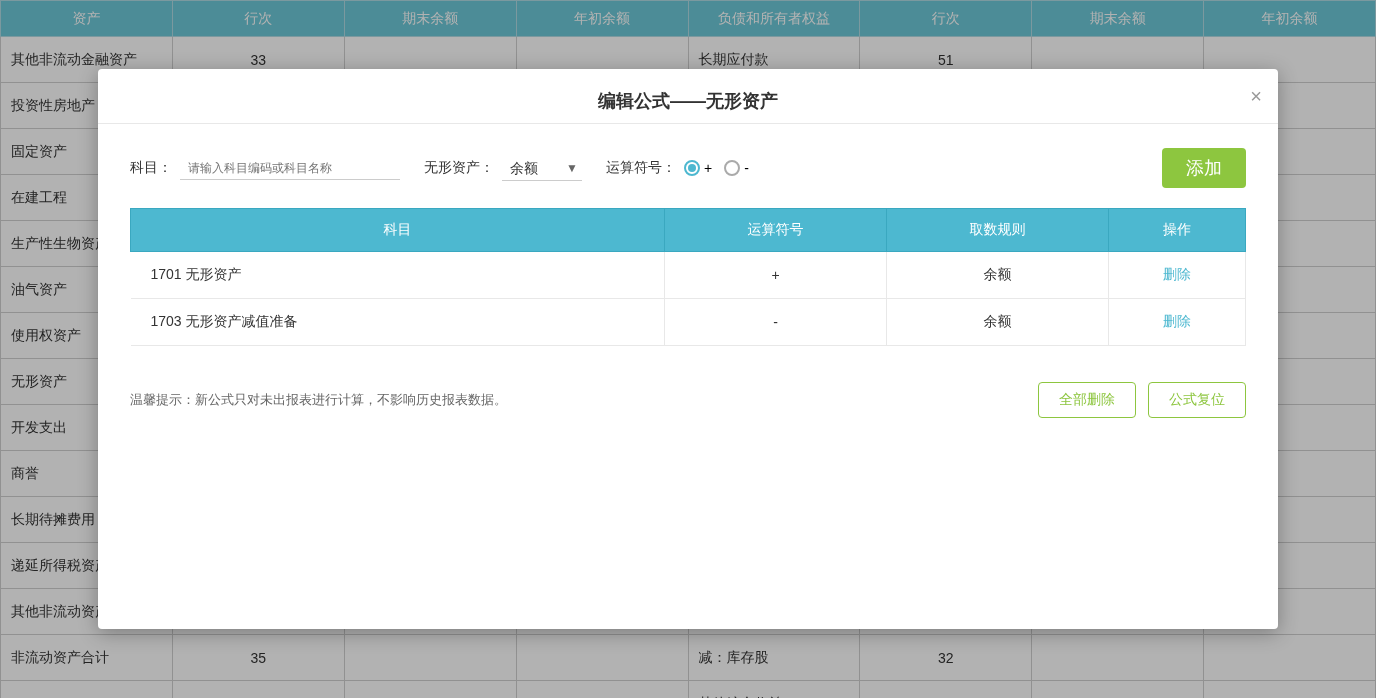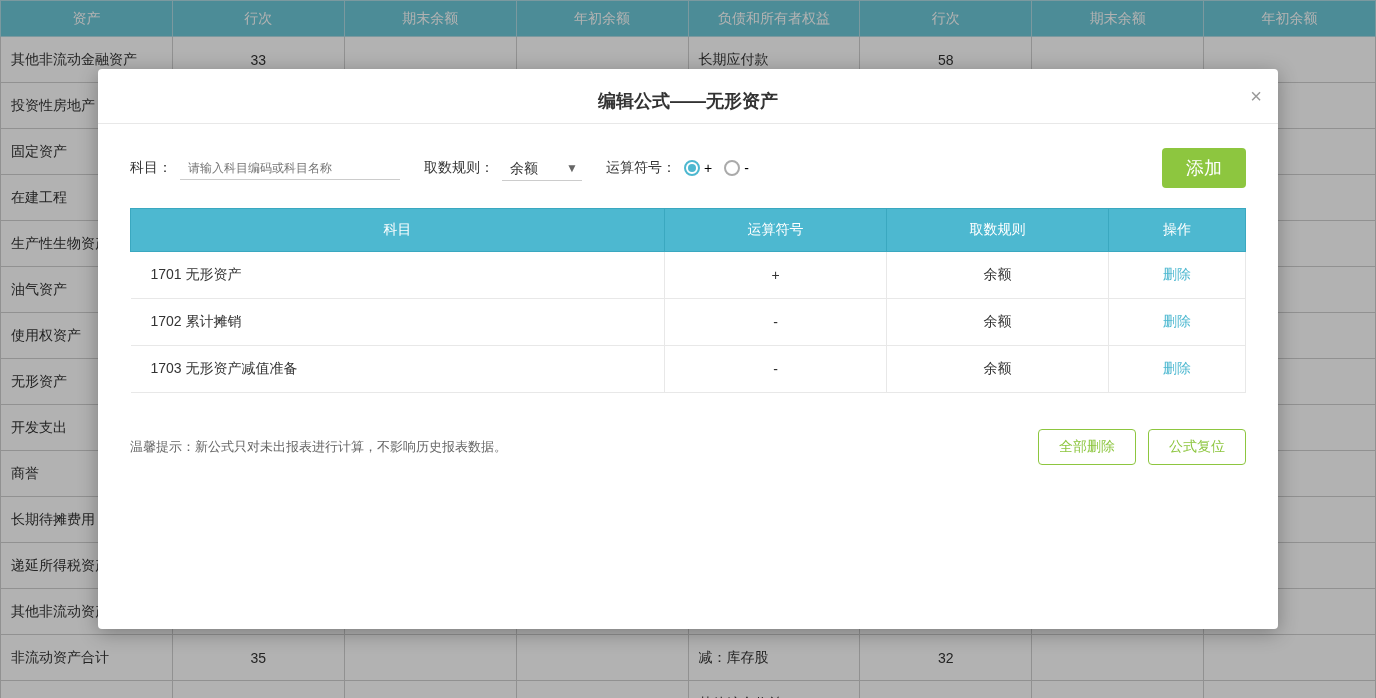--- a/index.html
+++ b/index.html
@@ -300,21 +300,21 @@
         <th>年初余额</th>
       </tr>
     </thead>
     <tbody id="bg-tbody">
     <tr>
       <td class="left-label">其他非流动金融资产</td>
       <td>33</td>
       <td></td>
       <td></td>
       <td class="left-label">长期应付款</td>
-      <td>58</td>
+      <td>51</td>
       <td></td>
       <td></td>
     </tr>
         <tr>
       <td class="left-label">投资性房地产</td>
       <td></td>
       <td></td>
       <td></td>
       <td class="left-label"></td>
       <td></td>
@@ -462,21 +462,21 @@
       <button class="modal-close">×</button>
     </div>
     <div class="modal-body">
 
       <div class="form-row">
         <div class="form-group">
           <span class="form-label">科目：</span>
           <input class="form-input" type="text" placeholder="请输入科目编码或科目名称" style="">
         </div>
         <div class="form-group">
-          <span class="form-label">取数规则：</span>
+          <span class="form-label">无形资产：</span>
           <div class="select-wrap">
             <select class="form-select">
               <option>余额</option>
               <option>借方</option>
               <option>贷方</option>
             </select>
             <span class="chevron">▼</span>
           </div>
         </div>
         <div class="form-group">
@@ -505,26 +505,20 @@
           </tr>
         </thead>
         <tbody id="formula-tbody">
         <tr>
       <td>1701 无形资产</td>
       <td>+</td>
       <td>余额</td>
       <td><a class="delete-link">删除</a></td>
     </tr>
             <tr>
-      <td>1702 累计摊销</td>
-      <td>-</td>
-      <td>余额</td>
-      <td><a class="delete-link">删除</a></td>
-    </tr>
-            <tr>
       <td>1703 无形资产减值准备</td>
       <td>-</td>
       <td>余额</td>
       <td><a class="delete-link">删除</a></td>
     </tr>
           </tbody>
       </table>
     </div>
 
     <div class="modal-footer">

